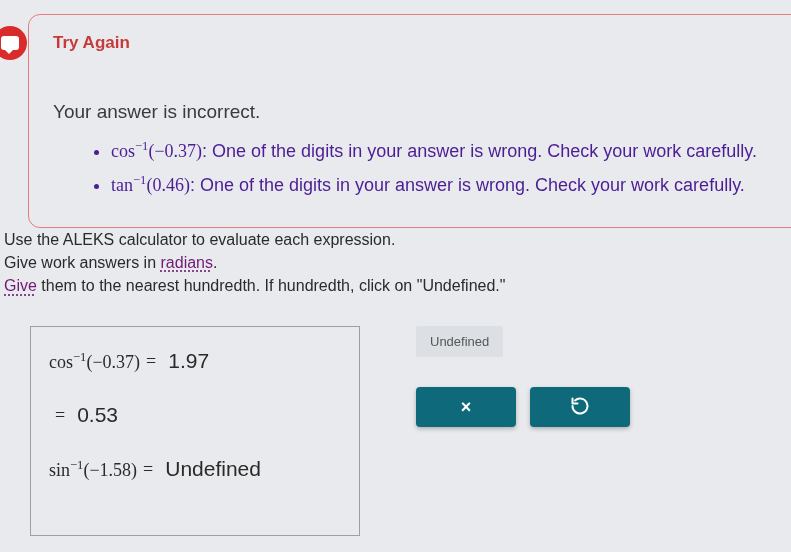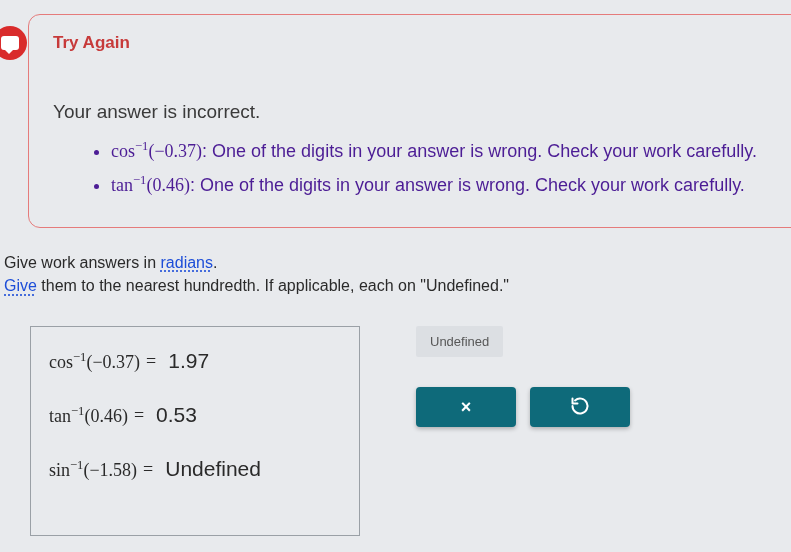--- a/index.html
+++ b/index.html
@@ -78,21 +78,21 @@
     .instructions {
       position: absolute;
       left: 4px;
       top: 228px;
       width: 760px;
       color: #2a2a2a;
       font-size: 16px;
       line-height: 1.45;
     }
     .link-style {
-      color: #1d4ed8;
+      color: #701a75;
       text-decoration: underline dotted;
       text-underline-offset: 3px;
       cursor: pointer;
     }
     .answer-box {
       position: absolute;
       left: 30px;
       top: 326px;
       width: 330px;
       height: 210px;
@@ -161,33 +161,32 @@
     <li>
       <span class="math-func">cos</span><span class="sup math-func">−1</span><span class="math-func">(−0.37)</span><span>: One of the digits in your answer is wrong. Check your work carefully.</span>
     </li>
     <li>
       <span class="math-func">tan</span><span class="sup math-func">−1</span><span class="math-func">(0.46)</span><span>: One of the digits in your answer is wrong. Check your work carefully.</span>
     </li>
   </ul>
 </div>
 
 <div class="instructions">
-  <br>
+  <span>Use the ALEKS calculator to evaluate each expression.</span><br>
   <span>Give work answers in </span><span class="link-style">radians</span><span>.</span><br>
-  <span class="link-style">Give</span><span> them to the nearest hundredth. If applicable, each on "Undefined."</span>
+  <span class="link-style">Give</span><span> them to the nearest hundredth. If hundredth, click on "Undefined."</span>
 </div>
 
 <div class="answer-box">
   <div class="expr-row">
     <span class="expr-lhs"><span>cos</span><span class="sup">−1</span><span>(−0.37)</span></span>
     <span class="expr-eq">=</span>
     <span class="expr-val">1.97</span>
   </div>
   <div class="expr-row">
-    <span class="expr-lhs"><span>tan</span><span class="sup">−1</span><span>(0.46)</span></span>
     <span class="expr-eq">=</span>
     <span class="expr-val">0.53</span>
   </div>
   <div class="expr-row">
     <span class="expr-lhs"><span>sin</span><span class="sup">−1</span><span>(−1.58)</span></span>
     <span class="expr-eq">=</span>
     <span class="expr-val">Undefined</span>
   </div>
 </div>
 

